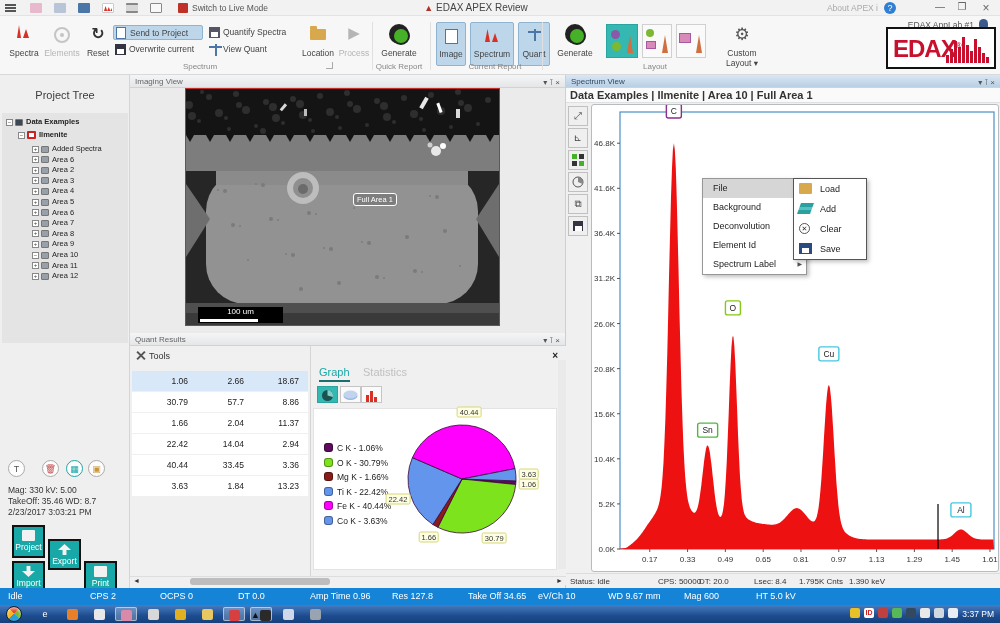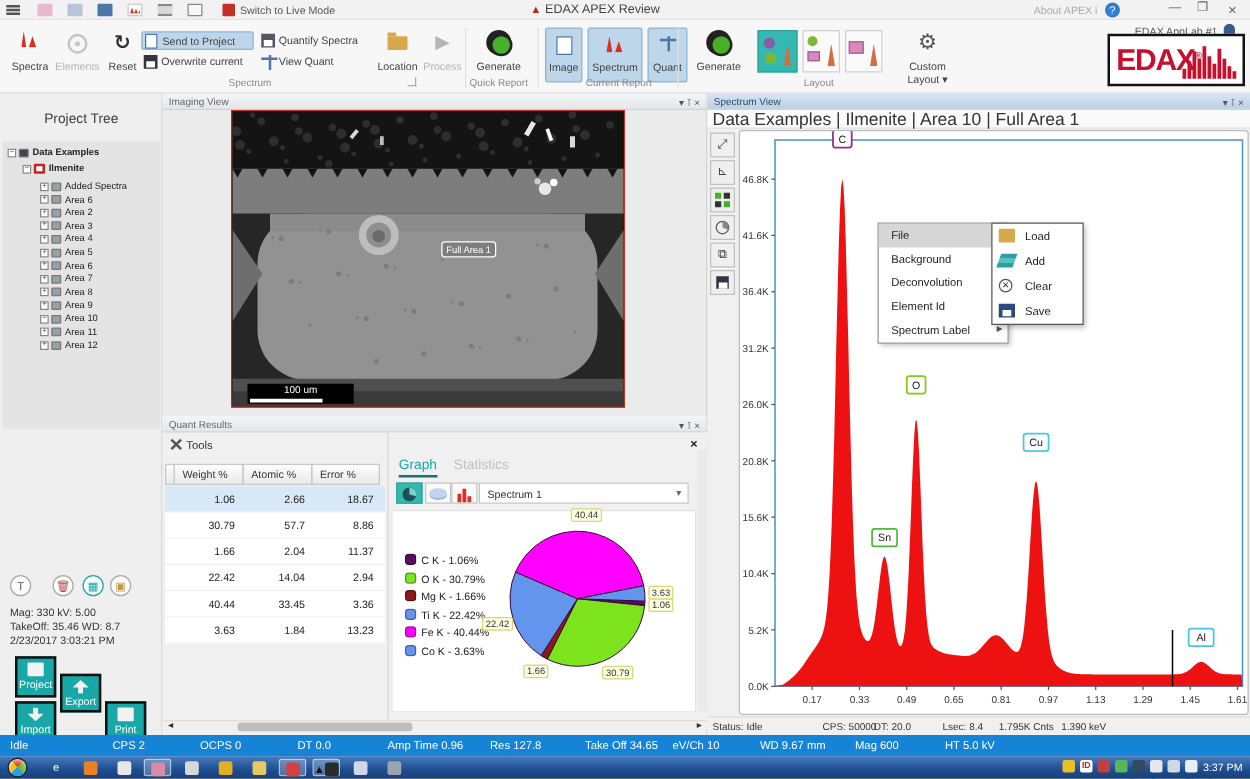--- a/index.html
+++ b/index.html
@@ -107,21 +107,21 @@
   .chartwhite{position:absolute;left:2px;top:62px;width:244px;height:162px;background:#fff;border:1px solid #e3e3e3;}
   .lg-item{position:absolute;left:10px;font-size:8.5px;color:#222;white-space:nowrap;}
   .lg-sw{display:inline-block;width:9px;height:9px;border-radius:3px;vertical-align:-1px;margin-right:4px;border:1px solid rgba(0,0,0,.35);}
   .pie-lbl{position:absolute;background:#fefee3;border:1px solid #d6d67a;border-radius:2px;font-size:7.5px;
     color:#333;padding:0 2px;transform:translate(-50%,-50%);}
   .gp-close{position:absolute;right:8px;top:4px;font-size:10px;color:#222;font-weight:bold;}
   .vscroll{position:absolute;right:0;top:14px;width:8px;bottom:12px;background:#eaeaea;}
   
   .specpanel{left:566px;top:75px;width:434px;height:513px;background:#f0f0f0;}
   .breadcrumb{position:absolute;left:0;top:13px;right:0;height:15px;background:#fafafa;border-bottom:1px solid #e0e0e0;
-    font-size:14px;color:#333;line-height:15px;padding-left:4px;}
+    font-size:11px;color:#333;line-height:15px;padding-left:4px;font-weight:bold;}
   .spec-tools{position:absolute;left:2px;top:31px;width:21px;}
   .st-btn{width:20px;height:20px;border:1px solid #c0c0c0;background:#efefef;margin-bottom:2px;
     text-align:center;line-height:18px;font-size:10px;color:#444;}
   .chartbox{position:absolute;left:25px;top:29px;width:408px;height:468px;background:#fff;border:1px solid #b6bcc2;border-radius:3px;}
   .spec-status{position:absolute;left:0;bottom:0;right:0;height:15px;font-size:8px;color:#333;background:#f0f0f0;border-top:1px solid #ddd;}
   .spec-status span{position:absolute;top:3px;white-space:nowrap;}
   
   .cmenu{position:absolute;background:#fff;border:1px solid #979797;box-shadow:2px 2px 4px rgba(0,0,0,.25);z-index:30;}
   .cm-item{position:relative;height:19px;font-size:9px;color:#222;line-height:19px;padding-left:10px;}
   .cm-item.hl{background:#d6d6d6;}
@@ -459,21 +459,20 @@
     </div>
   </div>
 
   <div class="abs quant">
     <div class="panel-title">
       <span>Quant Results</span>
       <span class="pt-btns"><span>▾</span><span>⊺</span><span>×</span></span>
     </div>
     <div class="tools-btn"><span class="wrench"></span><span>Tools</span></div>
     <div class="qtable" id="qtable">
-        <div><span class="qth" style="width:8px;padding-left:0;"></span><span class="qth" style="width:56px;margin-left:-1px;">Weight %</span><span class="qth" style="width:56px;margin-left:-1px;">Atomic %</span><span class="qth" style="width:55px;margin-left:-1px;">Error %</span></div>
         <div class="qrow sel"><span class="qcell" style="width:8px;"></span><span class="qcell" style="width:56px;">1.06</span><span class="qcell" style="width:56px;">2.66</span><span class="qcell" style="width:55px;">18.67</span></div>
         <div class="qrow"><span class="qcell" style="width:8px;"></span><span class="qcell" style="width:56px;">30.79</span><span class="qcell" style="width:56px;">57.7</span><span class="qcell" style="width:55px;">8.86</span></div>
         <div class="qrow"><span class="qcell" style="width:8px;"></span><span class="qcell" style="width:56px;">1.66</span><span class="qcell" style="width:56px;">2.04</span><span class="qcell" style="width:55px;">11.37</span></div>
         <div class="qrow"><span class="qcell" style="width:8px;"></span><span class="qcell" style="width:56px;">22.42</span><span class="qcell" style="width:56px;">14.04</span><span class="qcell" style="width:55px;">2.94</span></div>
         <div class="qrow"><span class="qcell" style="width:8px;"></span><span class="qcell" style="width:56px;">40.44</span><span class="qcell" style="width:56px;">33.45</span><span class="qcell" style="width:55px;">3.36</span></div>
         <div class="qrow"><span class="qcell" style="width:8px;"></span><span class="qcell" style="width:56px;">3.63</span><span class="qcell" style="width:56px;">1.84</span><span class="qcell" style="width:55px;">13.23</span></div>
       </div>
 
     <div class="graphpane">
       <span class="gp-close">×</span>
@@ -487,21 +486,20 @@
             <ellipse cx="7.5" cy="6" rx="7" ry="4" fill="#9ab8e0"></ellipse>
             <ellipse cx="7.5" cy="4.5" rx="7" ry="4" fill="#c0d4ee"></ellipse>
           </svg></span>
       <span class="ctype" style="left:50px;"><svg width="14" height="13" style="margin-top:2px;">
             <g fill="#d93025">
               <rect x="1" y="6" width="3" height="7"></rect>
               <rect x="5" y="2" width="3" height="11"></rect>
               <rect x="9" y="8" width="3" height="5"></rect>
             </g>
           </svg></span>
-      <div class="dd"><span>Spectrum 1</span><span class="caret">▾</span></div>
       <div class="chartwhite">
         <div id="legend">
             <div class="lg-item" style="top: 34px;"><span class="lg-sw" style="background: rgb(94, 11, 94);"></span>C  K - 1.06%</div>
             <div class="lg-item" style="top: 48.5px;"><span class="lg-sw" style="background: rgb(124, 227, 28);"></span>O  K - 30.79%</div>
             <div class="lg-item" style="top: 63px;"><span class="lg-sw" style="background: rgb(139, 26, 26);"></span>Mg K - 1.66%</div>
             <div class="lg-item" style="top: 77.5px;"><span class="lg-sw" style="background: rgb(100, 149, 237);"></span>Ti K - 22.42%</div>
             <div class="lg-item" style="top: 92px;"><span class="lg-sw" style="background: rgb(255, 0, 255);"></span>Fe K - 40.44%</div>
             <div class="lg-item" style="top: 106.5px;"><span class="lg-sw" style="background: rgb(100, 149, 237);"></span>Co K - 3.63%</div>
           </div>
         <svg id="piesvg" width="244" height="160">

